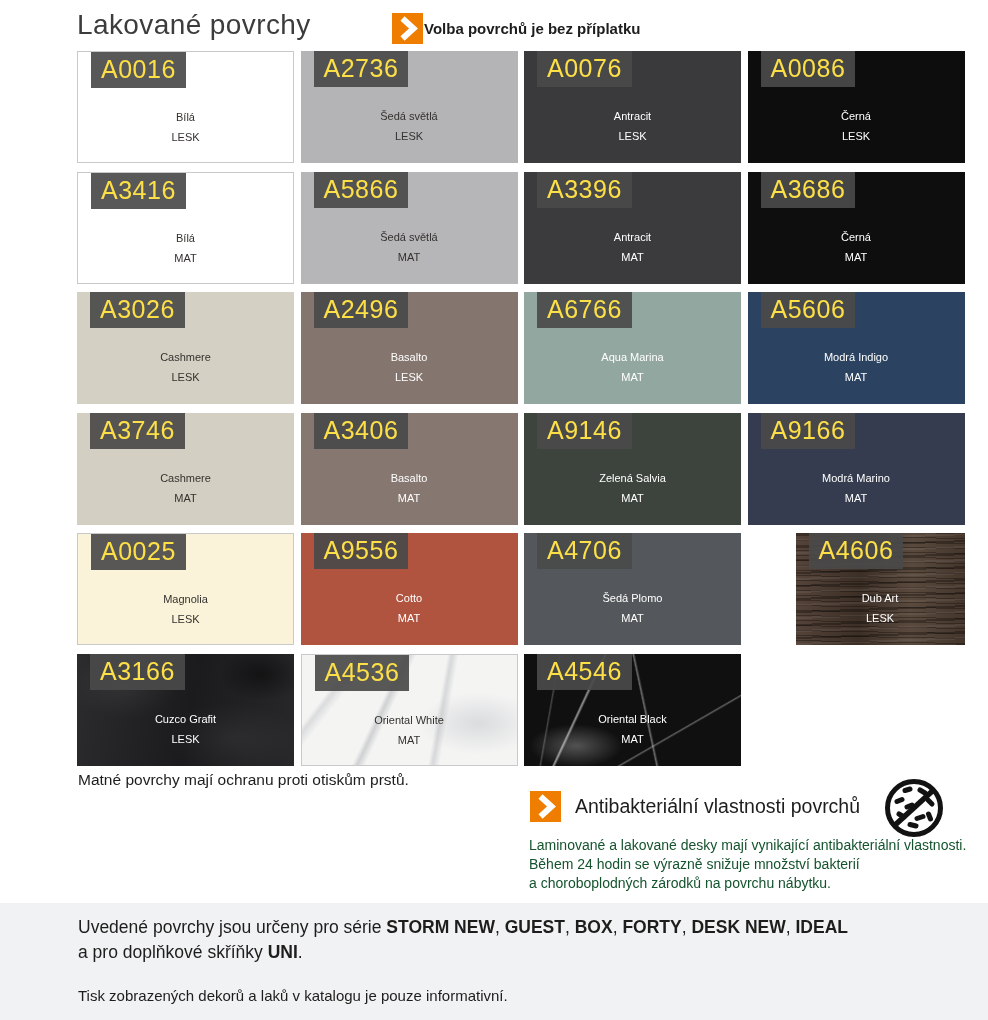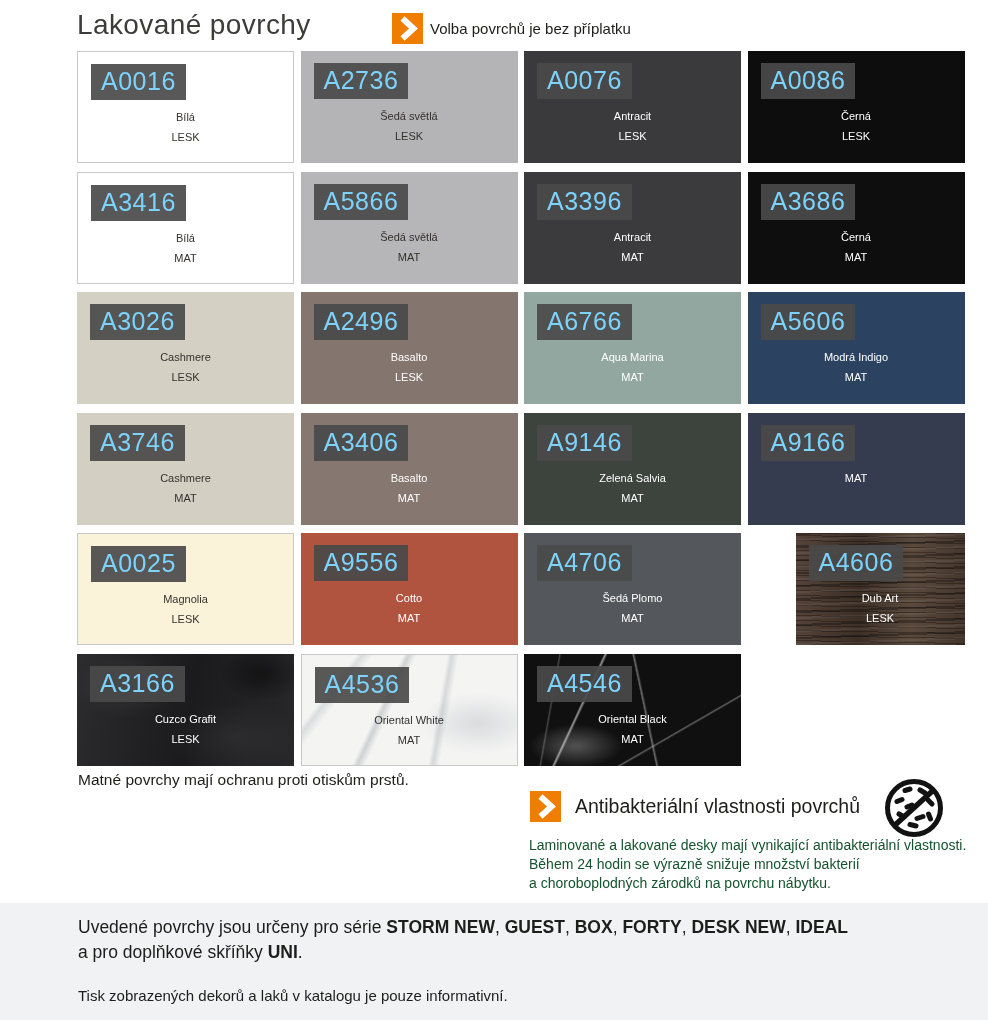--- a/index.html
+++ b/index.html
@@ -12,37 +12,37 @@
     color:#1d1d1b;
     overflow:hidden;
   }
 
   .page-title {
     position:absolute; left:77px; top:9px;
     font-size:28px; font-weight:300; letter-spacing:0.4px;
     color:#3c3c3b;
   }
 
-  .header-note { position:absolute; left:392px; top:13px; display:flex; align-items:center; gap:7px; }
+  .header-note { position:absolute; left:392px; top:13px; display:flex; align-items:center; gap:1px;font-weight:bold; }
   .arrow-badge {
     width:31px; height:31px; background:var(--accent);
     display:flex; align-items:center; justify-content:center; flex:none;
   }
   .header-note-text { font-size:15px; color:#1d1d1b; }
 
   .swatch-grid {
     position:absolute; left:77px; top:51px;
     display:grid; grid-template-columns:repeat(4,217px);
     grid-auto-rows:112px; column-gap:6.5px; row-gap:8.5px;
   }
   .swatch { position:relative; }
   .swatch.bordered { border:1px solid #c9c9c9; }
   .code {
-    position:absolute; left:13px; top:12px;
-    background:rgba(74,74,74,0.92); color:#7dd3fc;
+    position:absolute; left:13px; top:0;
+    background:rgba(74,74,74,0.92); color:#fde047;
     font-size:25px; line-height:1.2; padding:2px 10px 4px;
     letter-spacing:0.5px;
   }
   .swatch-label {
     position:absolute; left:0; right:0; top:55px;
     text-align:center; font-size:11px; line-height:20px;
   }
   .swatch.light-text .swatch-label { color:#fff; }
   .swatch.dark-text .swatch-label { color:#34322e; }
 
@@ -228,20 +228,21 @@
     <span class="code">A9146</span>
     <div class="swatch-label">
       <div class="swatch-name">Zelená Salvia</div>
       <div class="swatch-finish">MAT</div>
     </div>
   </div>
 
   <div class="swatch light-text" style="background-color: rgb(54, 60, 79);">
     <span class="code">A9166</span>
     <div class="swatch-label">
+      <div class="swatch-name">Modrá Marino</div>
       <div class="swatch-finish">MAT</div>
     </div>
   </div>
 
   <div class="swatch dark-text bordered" style="background-color: rgb(250, 243, 218);">
     <span class="code">A0025</span>
     <div class="swatch-label">
       <div class="swatch-name">Magnolia</div>
       <div class="swatch-finish">LESK</div>
     </div>

